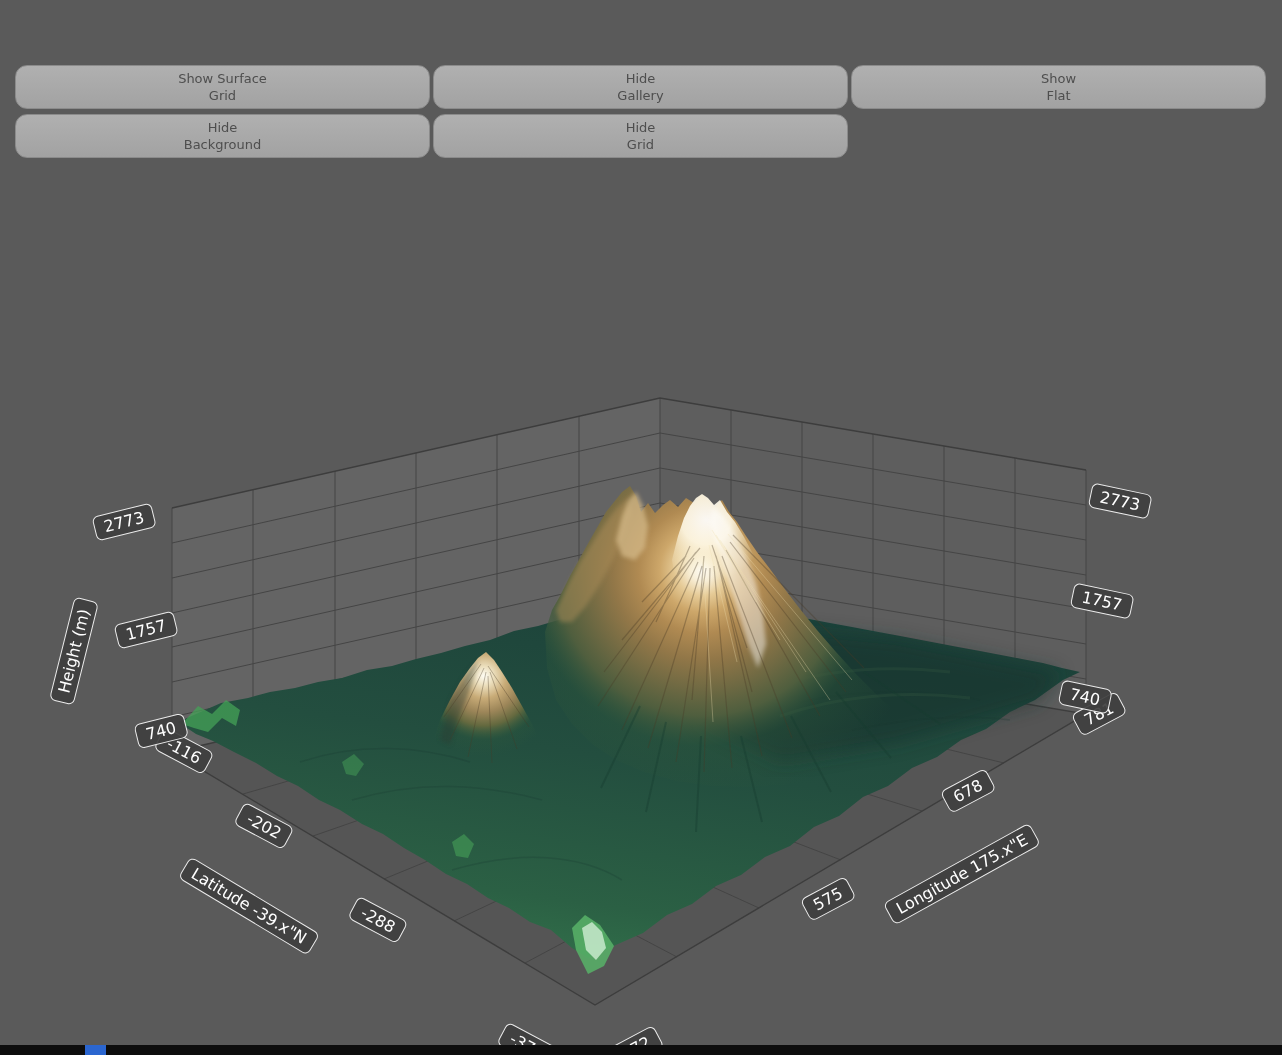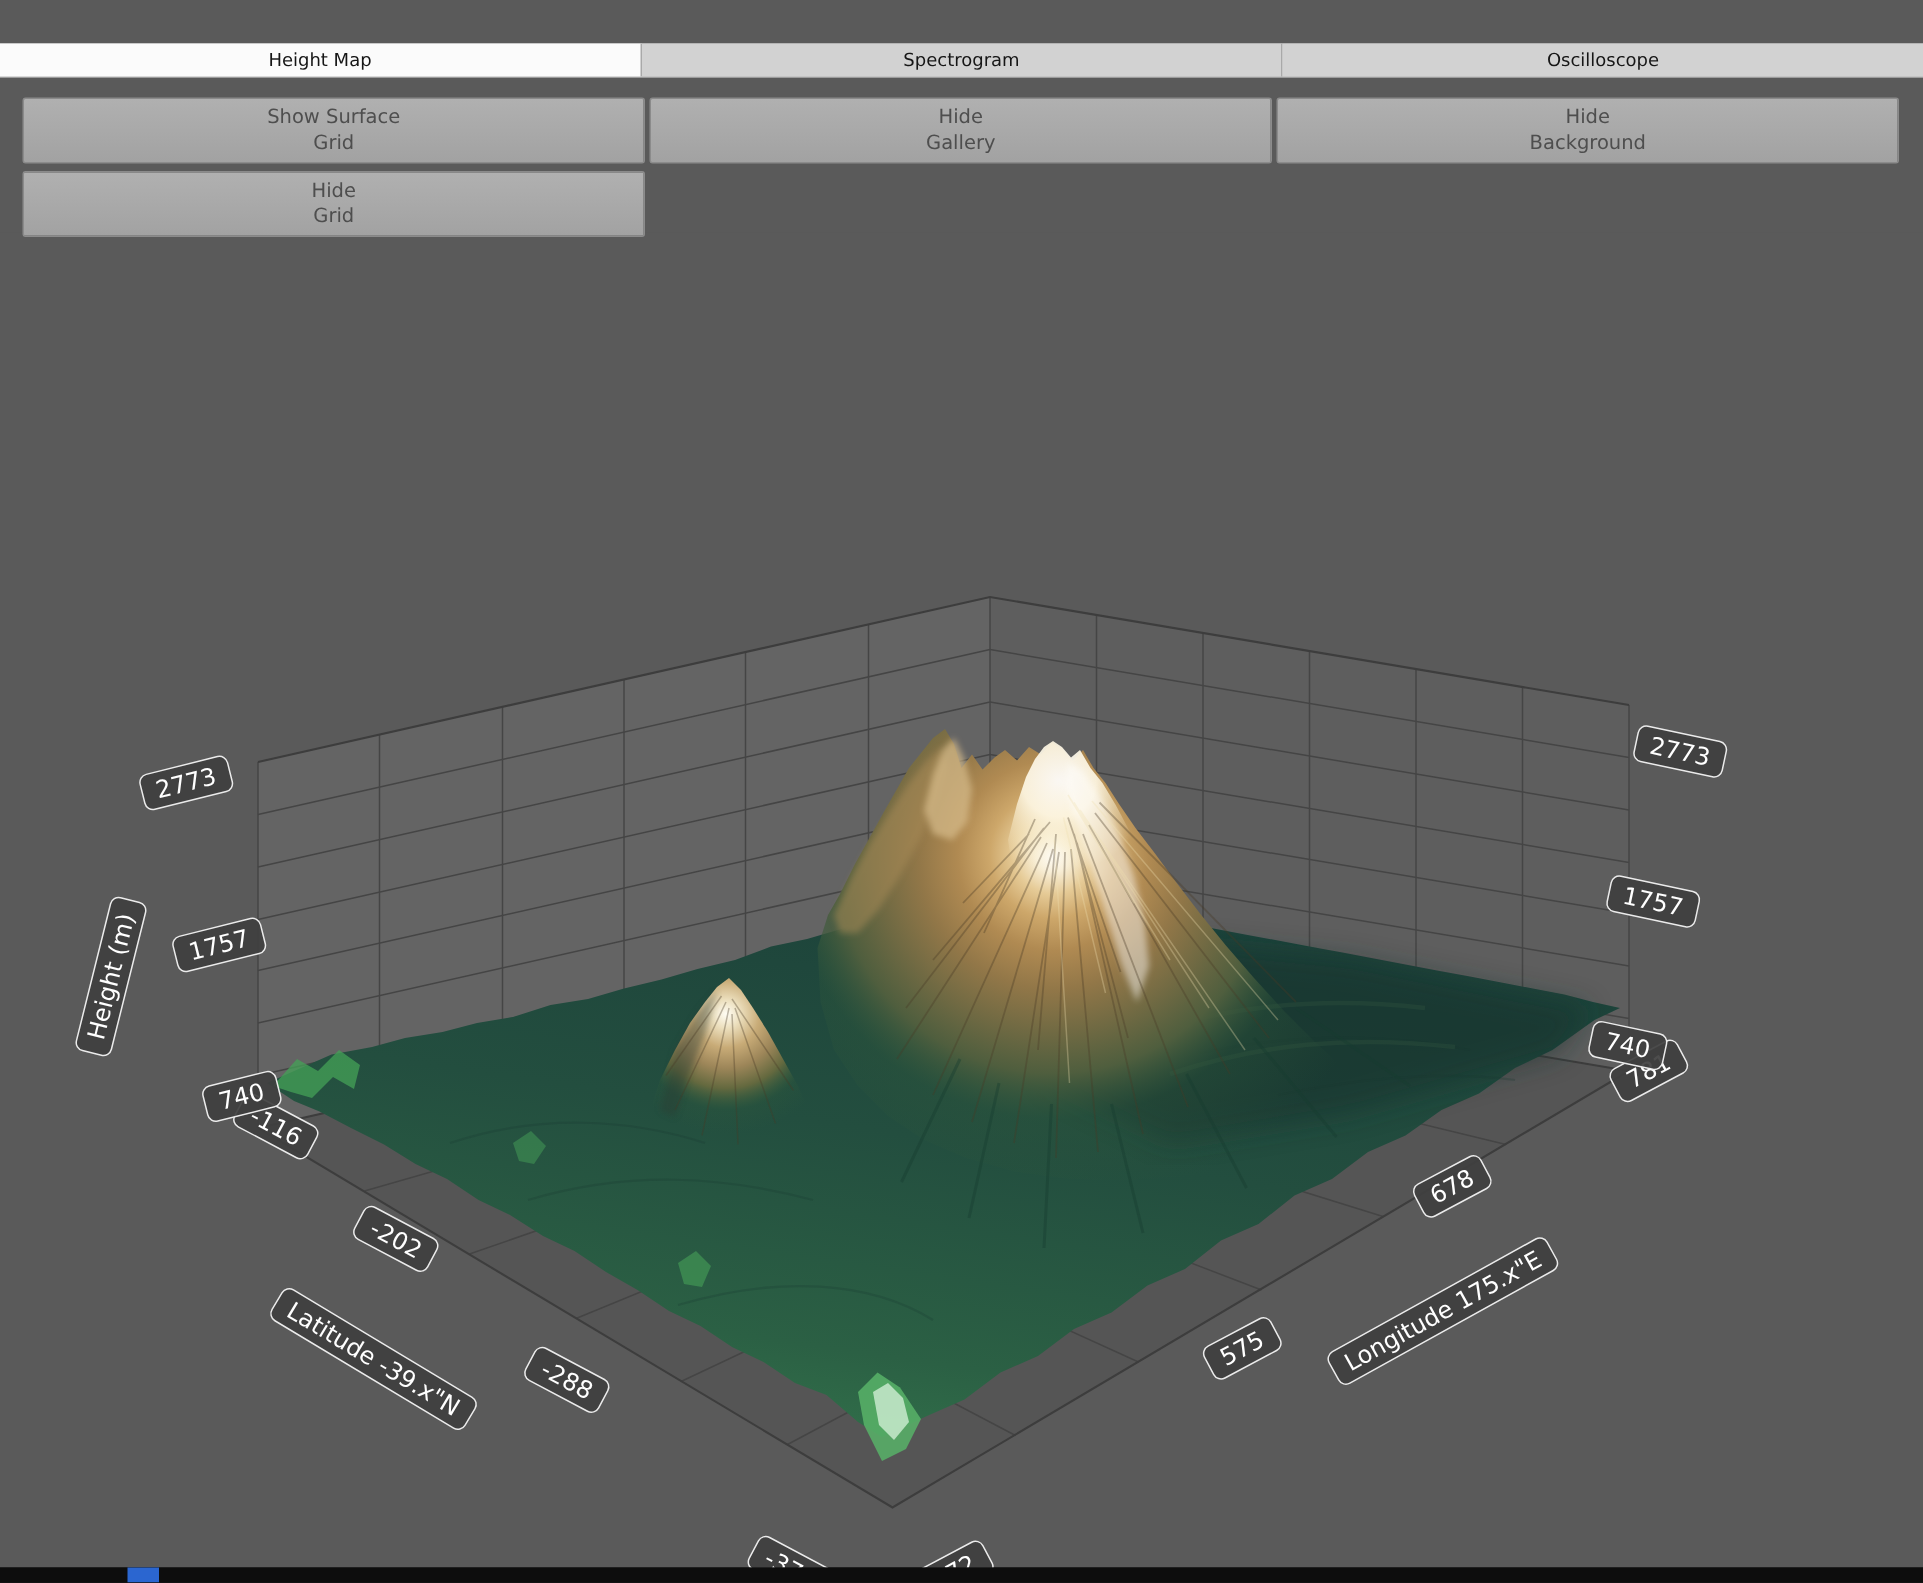--- a/index.html
+++ b/index.html
@@ -24,21 +24,21 @@
           display:flex;border-bottom:1px solid #9c9c9c;}
   .tab{flex:1 1 0;text-align:center;font-size:12px;line-height:22px;color:#161616;
        background:#d2d2d2;border-right:1px solid #a9a9a9;box-sizing:border-box;}
   .tab:last-child{border-right:none;}
   .tab.active{background:#fbfbfb;border-right:1px solid #a9a9a9;}
 
   
   .btn-grid{position:absolute;left:15px;right:16px;top:65px;
             display:grid;grid-template-columns:1fr 1fr 1fr;gap:5px 3px;z-index:4;}
   .qbtn{height:42px;background:linear-gradient(#b0b0b0,#a2a2a2);
-        border:1px solid #8b8b8b;border-radius:2px;color:#4e4e4e;font-size:13px;
+        border:1px solid #8b8b8b;border-radius:12px;color:#4e4e4e;font-size:13px;
         display:flex;flex-direction:column;align-items:center;justify-content:center;
         line-height:17px;cursor:default;}
 
   
   .plot{position:absolute;left:0;top:155px;width:1282px;height:890px;z-index:1;}
   .plot svg{display:block;}
 
   
   .tag{position:absolute;z-index:3;transform:translate(-50%,-50%) rotate(var(--r,0deg));
        background:rgba(64,64,64,.93);border:1.5px solid #ebebeb;border-radius:6px;
@@ -48,34 +48,33 @@
   
   .bottombar{position:absolute;left:0;bottom:0;width:1282px;height:10px;background:#0d0d0d;z-index:6;}
   .bottombar .sq{position:absolute;left:85px;top:0;width:21px;height:10px;background:#2b66d0;}
 </style>
 </head>
 <body>
 
 <div class="window">
 
 
-  <div class="tabbar">
-    <div class="tab active">Height Map</div>
-    <div class="tab">Spectrogram</div>
-    <div class="tab">Oscilloscope</div>
-  </div>
 
   <div class="btn-grid">
     <div class="qbtn">
       <span>Show Surface</span>
       <span>Grid</span>
     </div>
     <div class="qbtn">
       <span>Hide</span>
       <span>Gallery</span>
+    </div>
+    <div class="qbtn">
+      <span>Show</span>
+      <span>Flat</span>
     </div>
     <div class="qbtn">
       <span>Hide</span>
       <span>Background</span>
     </div>
     <div class="qbtn">
       <span>Hide</span>
       <span>Grid</span>
     </div>
   </div>

